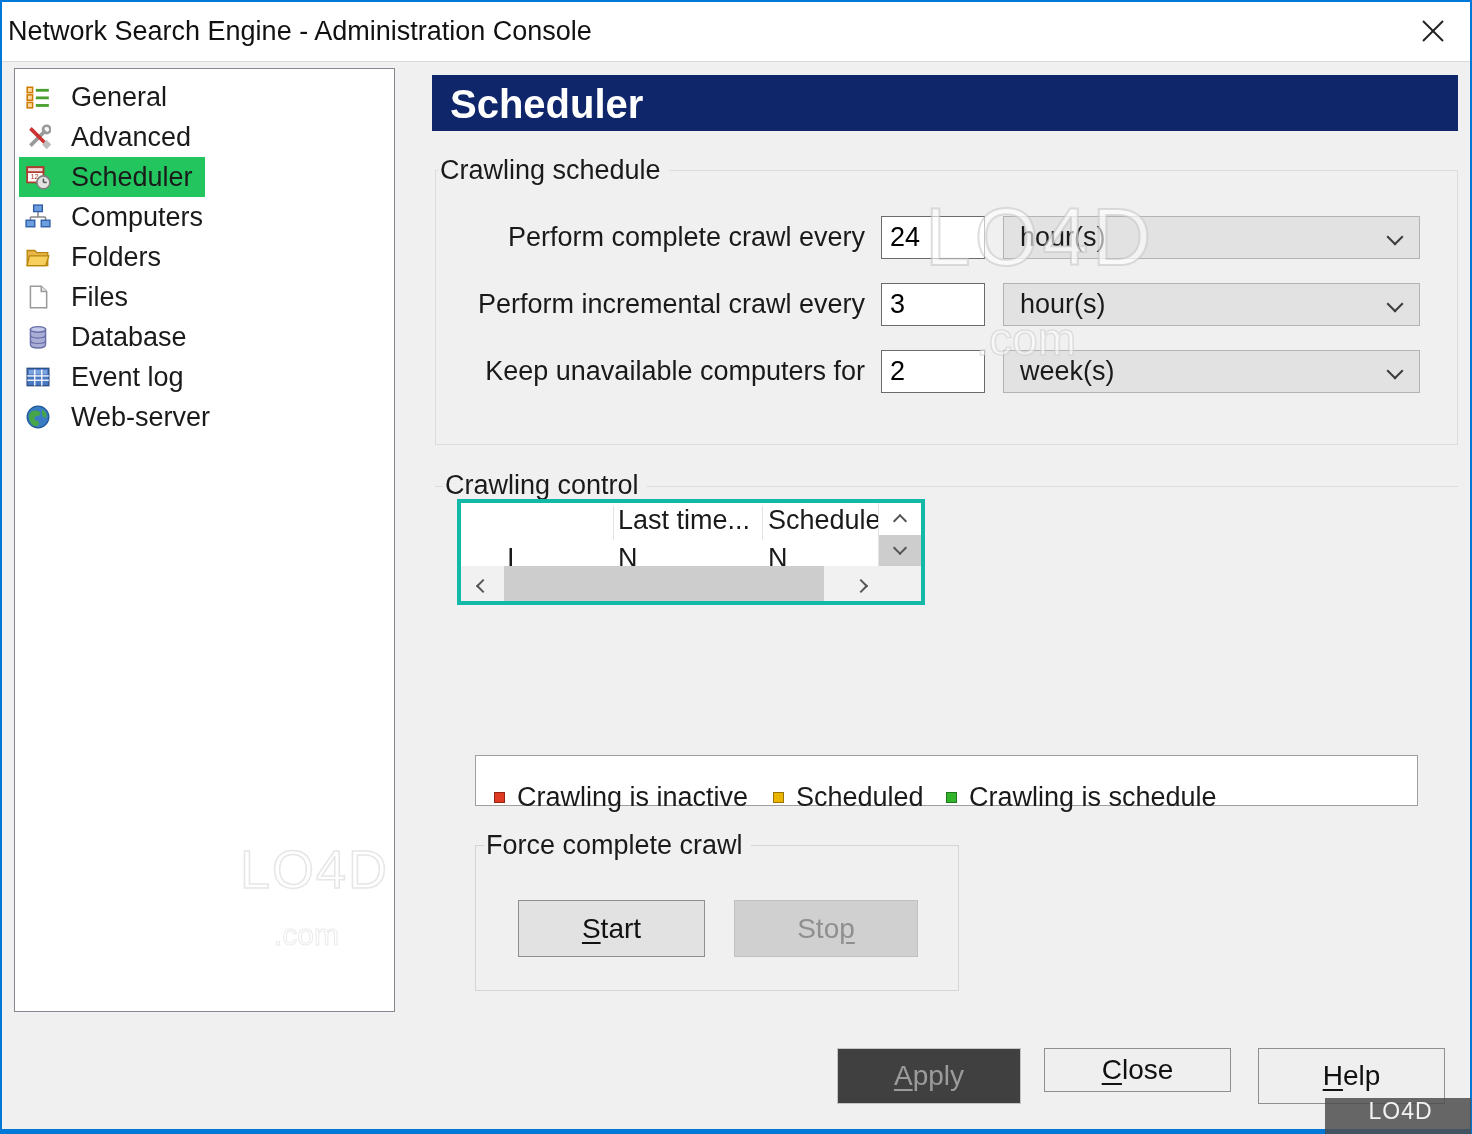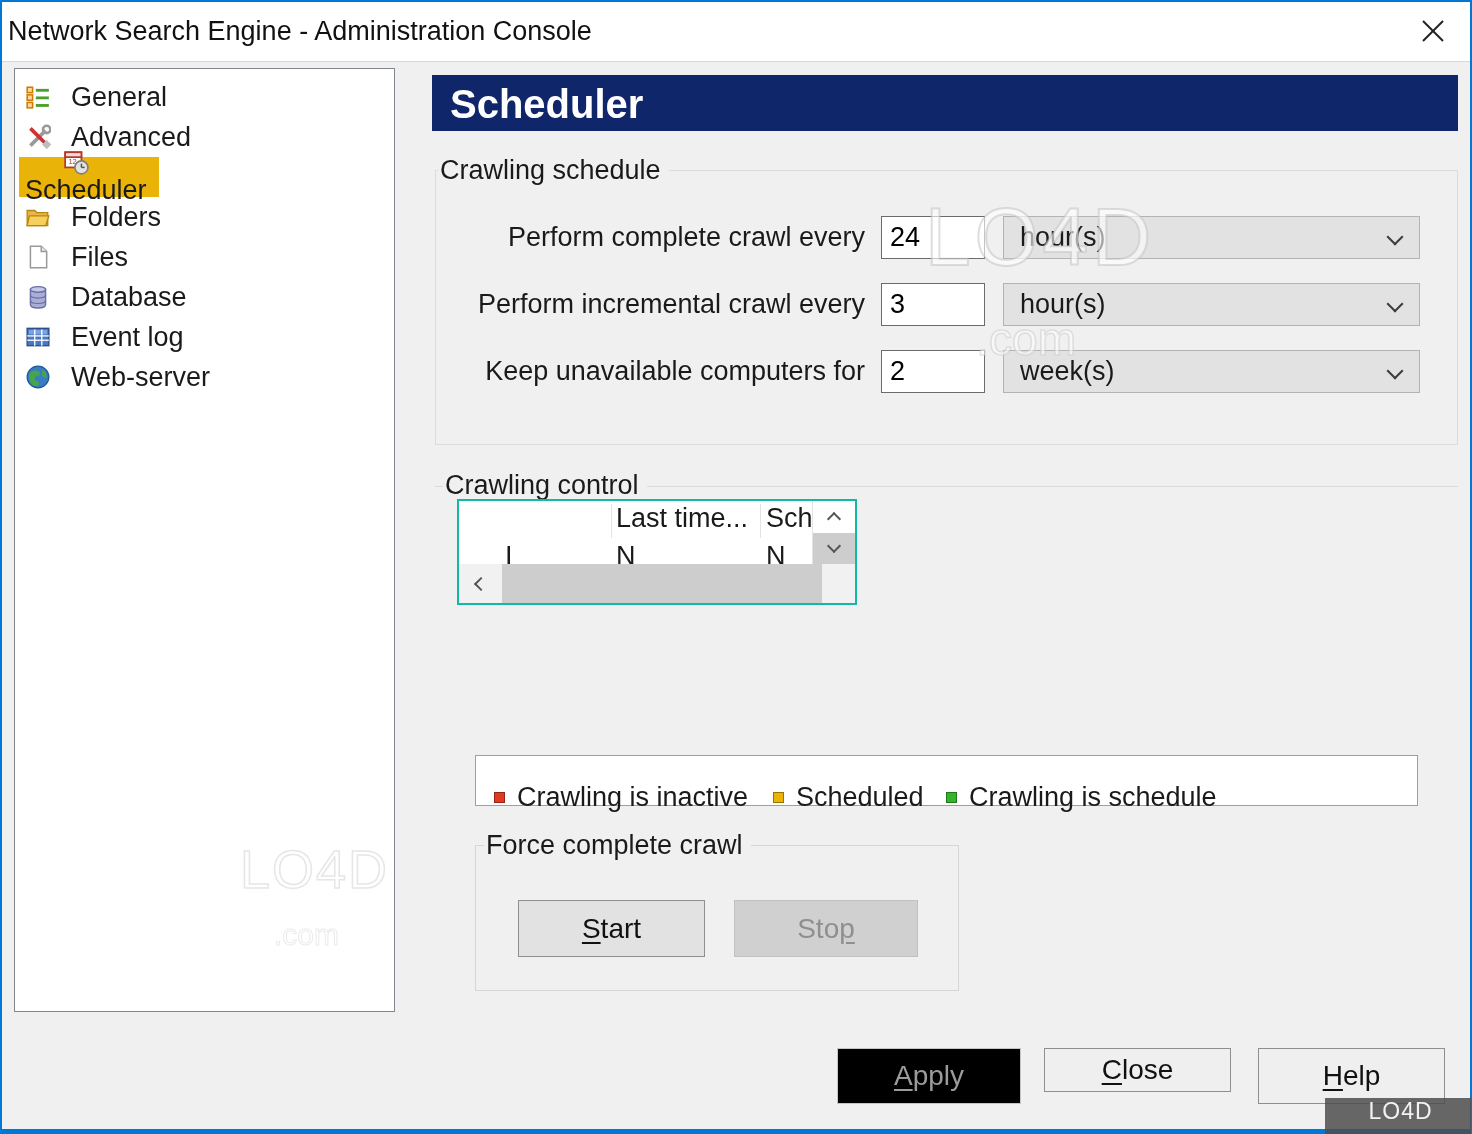--- a/index.html
+++ b/index.html
@@ -26,21 +26,21 @@
   
   .sidebar {
     position:absolute; left:12px; top:66px; width:381px; height:944px;
     background:#ffffff; border:1px solid #828790; padding-top:8px;
   }
   .side-item {
     display:flex; align-items:center; height:40px;
     margin-left:4px; padding:0 12px 0 6px; width:max-content;
     font-size:27px; cursor:pointer; white-space:nowrap;justify-content:center;
   }
-  .side-item.selected { background:#eab308;flex-direction:column; }
+  .side-item.selected { background:#22c55e; }
   .side-icon { width:26px; height:26px; margin-right:20px; flex:0 0 26px; }
   .side-icon svg { width:26px; height:26px; display:block; }
 
   
   .page-header {
     position:absolute; left:430px; top:73px; width:1026px; height:56px;
     background:#10266b; color:#ffffff; font-size:40px; font-weight:bold;
     padding:2px 0 0 18px; display:flex; align-items:center;
   }
 
@@ -69,22 +69,22 @@
     position:absolute; right:18px; top:14px; width:12px; height:12px;
     border-right:2px solid #3c3c3c; border-bottom:2px solid #3c3c3c;
     transform:rotate(45deg);
   }
 
   .cc-line { position:absolute; left:433px; top:484px; width:1023px; height:1px; background:#dcdcdc; }
   .cc-label { left:441px; top:468px; position:absolute; font-size:27px; background:#f0f0f0; padding:0 8px 0 2px; }
 
   
   .mini-table {
-    position:absolute; left:455px; top:497px; width:400px; height:106px;
-    border:2px solid #14b8a6; background:#ffffff; overflow:hidden;
+    position:absolute; left:455px; top:497px; width:468px; height:106px;
+    border:4px solid #14b8a6; background:#ffffff; overflow:hidden;
   }
   .mt-header { position:absolute; left:0; top:0; width:426px; height:40px; background:#fff; }
   .mt-hcell { position:absolute; top:2px; font-size:27px; white-space:nowrap; overflow:hidden; }
   .mt-hc1 { left:8px; width:140px; }
   .mt-hc2 { left:157px; width:142px; }
   .mt-hc3 { left:307px; width:118px; }
   .mt-vline { position:absolute; top:3px; height:34px; width:1px; background:#e3e3e3; }
   .mt-row-clip { position:absolute; left:0; top:40px; width:426px; height:23px; overflow:hidden; }
   .mt-cell { position:absolute; top:0; font-size:27px; white-space:nowrap; }
   .mt-c1 { left:46px; } .mt-c2 { left:157px; } .mt-c3 { left:307px; }
@@ -114,21 +114,21 @@
   .force-group { position:absolute; left:473px; top:843px; width:484px; height:146px; border:1px solid #d5d5d5; }
   .fg-label { left:8px; top:-16px; }
   .btn {
     font-family:"Liberation Sans",sans-serif; font-size:28px;
     display:flex; align-items:center; justify-content:center; cursor:pointer;
   }
   .btn-start { position:absolute; left:42px; top:54px; width:187px; height:57px; background:#e2e2e2; border:1px solid #8f8f8f; color:#111; }
   .btn-stop  { position:absolute; left:258px; top:54px; width:184px; height:57px; background:#d0d0d0; border:1px solid #c0c0c0; color:#8f8f8f; cursor:default; }
 
   
-  .btn-apply { position:absolute; left:835px; top:1046px; width:184px; height:56px; background:#000000; border:1px solid #c4c4c4; color:#9b9b9b; cursor:default; }
+  .btn-apply { position:absolute; left:835px; top:1046px; width:184px; height:56px; background:#404040; border:1px solid #c4c4c4; color:#9b9b9b; cursor:default; }
   .btn-close { position:absolute; left:1042px; top:1046px; width:187px; height:44px; background:#efefef; border:1px solid #8f8f8f; color:#111; }
   .btn-help  { position:absolute; left:1256px; top:1046px; width:187px; height:56px; background:#efefef; border:1px solid #8f8f8f; color:#111; }
   .mn { text-decoration:underline; text-underline-offset:4px; }
 
   
   .wm { pointer-events:none; position:absolute; display:flex; align-items:center; white-space:nowrap;flex-direction:column; }
   .wm-top { left:895px; top:188px; height:95px; }
   .wm-top svg { width:96px; height:96px; opacity:0.85; }
   .wm-top .wm-brand { font-size:82px; font-weight:400; color:rgba(255,255,255,0.6); -webkit-text-stroke:2px rgba(195,195,195,0.55); letter-spacing:4px; margin-left:28px; }
   .wm-top .wm-suffix { font-size:46px; color:rgba(255,255,255,0.55); -webkit-text-stroke:1.5px rgba(200,200,200,0.5); margin-top:28px; }
@@ -197,20 +197,34 @@
           <circle cx="17" cy="17" r="6" fill="#e3e3e3" stroke="#7e7e7e" stroke-width="1.5"></circle>
           <line x1="17" y1="17" x2="17" y2="13.5" stroke="#555" stroke-width="1.4"></line>
           <line x1="17" y1="17" x2="20" y2="17" stroke="#555" stroke-width="1.4"></line>
         </svg>
       </span>
       <span>Scheduler</span>
     </div>
     <div class="side-item">
       <span class="side-icon">
         <svg viewBox="0 0 24 24">
+          <line x1="12" y1="7" x2="12" y2="12" stroke="#888" stroke-width="1.4"></line>
+          <line x1="5" y1="12" x2="19" y2="12" stroke="#888" stroke-width="1.4"></line>
+          <line x1="5" y1="12" x2="5" y2="15" stroke="#888" stroke-width="1.4"></line>
+          <line x1="19" y1="12" x2="19" y2="15" stroke="#888" stroke-width="1.4"></line>
+          <rect x="8" y="1" width="8" height="6" fill="#6d9fe0" stroke="#2f5fa8" stroke-width="1.3"></rect>
+          <rect x="1" y="15" width="8" height="6" fill="#6d9fe0" stroke="#2f5fa8" stroke-width="1.3"></rect>
+          <rect x="15" y="15" width="8" height="6" fill="#6d9fe0" stroke="#2f5fa8" stroke-width="1.3"></rect>
+        </svg>
+      </span>
+      <span>Computers</span>
+    </div>
+    <div class="side-item">
+      <span class="side-icon">
+        <svg viewBox="0 0 24 24">
           <path d="M2 6h7l2 2h10v12H2z" fill="#e8b64c" stroke="#b8860b" stroke-width="1.2"></path>
           <path d="M4 11h18l-3 9H2z" fill="#f6cf5f" stroke="#b8860b" stroke-width="1.2"></path>
         </svg>
       </span>
       <span>Folders</span>
     </div>
     <div class="side-item">
       <span class="side-icon">
         <svg viewBox="0 0 24 24">
           <path d="M5 2h10l5 5v15H5z" fill="#ffffff" stroke="#9a9a9a" stroke-width="1.4"></path>

